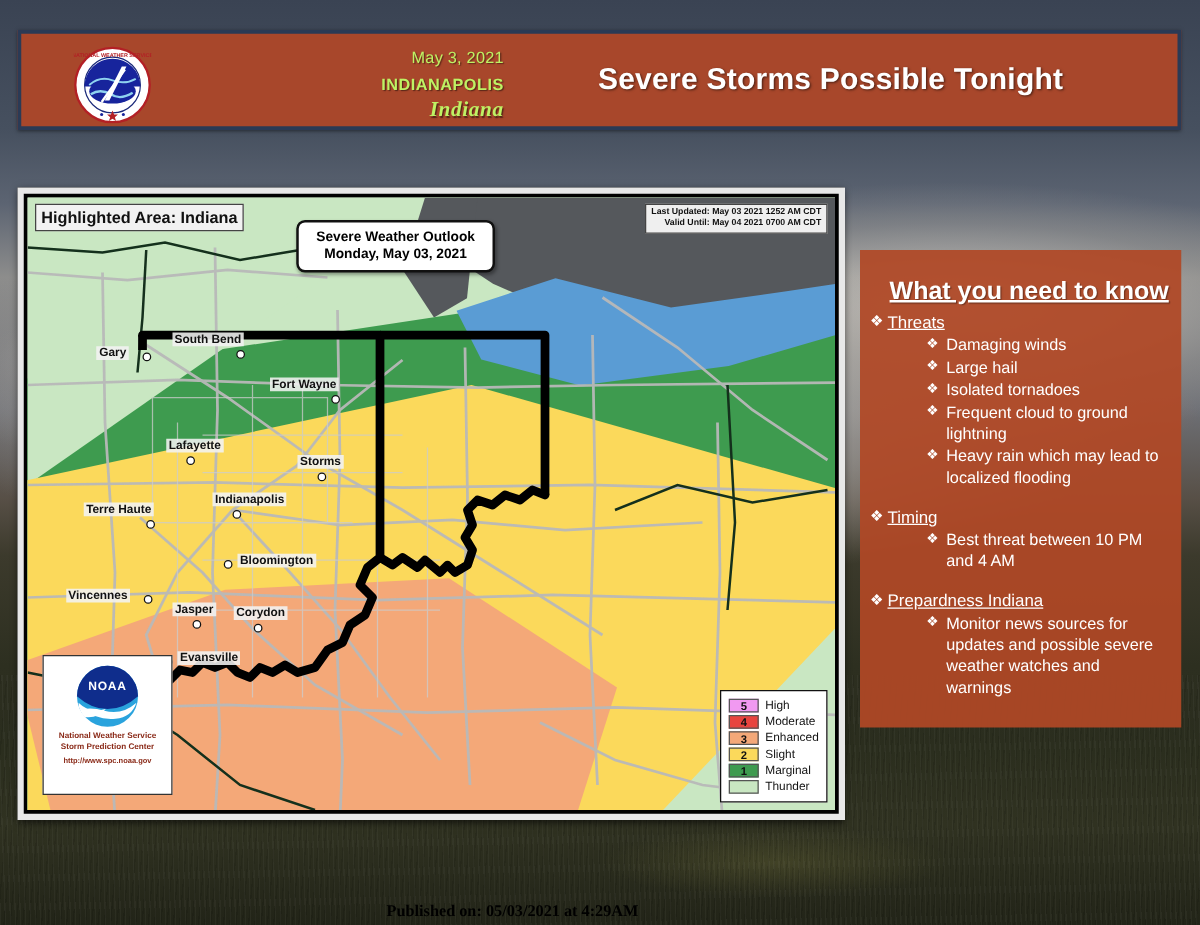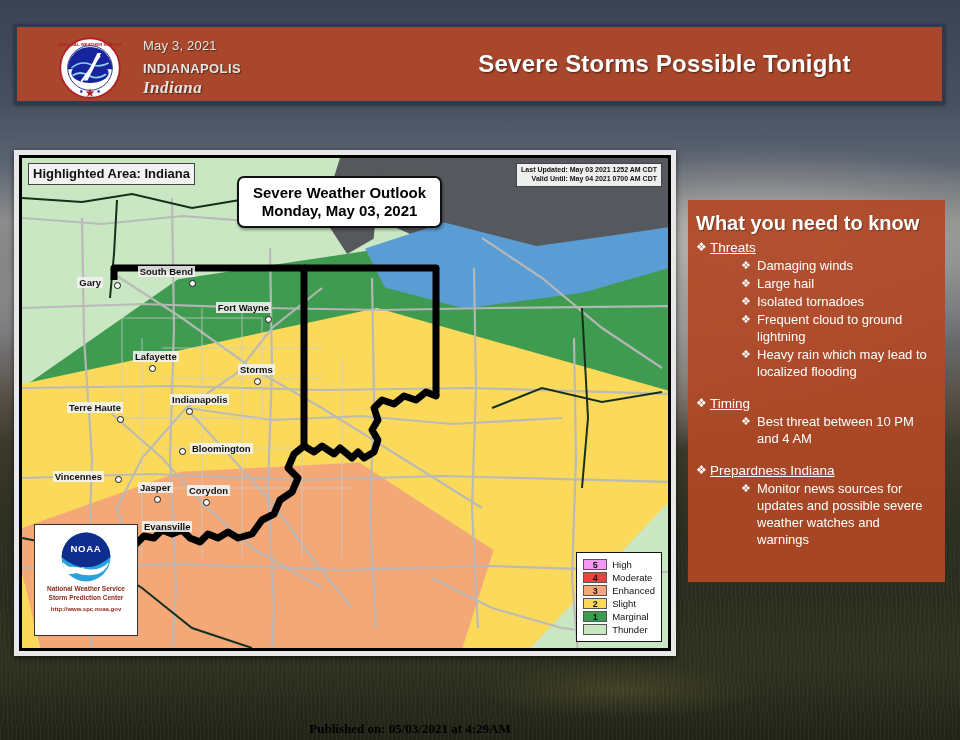--- a/index.html
+++ b/index.html
@@ -44,21 +44,21 @@
     position:absolute;left:14px;top:24px;width:931px;height:80px;
     background:#a8472b;
     border:3px solid #2b3a55;
     box-sizing:border-box;
     box-shadow:0 1px 3px rgba(0,0,0,.5);
   }
   #nws-seal{
     position:absolute;left:42px;top:10px;width:62px;height:62px;
   }
   #office-block{
-    position:absolute;left:126px;top:6px;width:260px;text-align:left;color:#e5e5e5;
+    position:absolute;left:126px;top:6px;width:260px;text-align:right;color:#bef264;
   }
   .hdr-date{font-size:13px;letter-spacing:.2px;margin-top:5px;
     text-shadow:1px 1px 1px rgba(0,0,0,.45);}
   .hdr-city{font-size:19px;font-weight:bold;letter-spacing:.4px;margin-top:3px;
     font-variant:small-caps;text-transform:lowercase;
     text-shadow:1px 1px 1px rgba(0,0,0,.5);}
   .hdr-state{font-size:17px;font-weight:bold;font-style:italic;
     font-family:"Liberation Serif", serif;margin-top:0px;letter-spacing:.5px;
     text-shadow:1px 1px 1px rgba(0,0,0,.5);}
   #headline{
@@ -138,21 +138,21 @@
     border:1px solid #444;white-space:nowrap;line-height:1.25;
   }
   #chip-highlight{left:6px;top:5px;}
   #chip-updated{
     right:6px;top:5px;background:#efefef;text-align:right;font-size:7px;
   }
   #outlook-title{
     position:absolute;left:215px;top:18px;
     background:#fff;border:2px solid #111;border-radius:7px;
     padding:6px 14px;text-align:center;color:#000;
-    font-size:15px;font-weight:bold;line-height:1.2;
+    font-size:11px;font-weight:bold;line-height:1.2;
     box-shadow:1px 2px 3px rgba(0,0,0,.35);
   }
 
   
   .city{position:absolute;}
   .city .dot{
     position:absolute;left:0;top:0;width:7px;height:7px;border-radius:50%;
     background:#fff;border:1.5px solid #111;box-sizing:border-box;
   }
   .city .nm{
@@ -190,22 +190,23 @@
   .noaa-t{font-size:6.5px;font-weight:bold;color:#8a2a18;line-height:1.45;}
   .noaa-u{font-size:6px;font-weight:bold;color:#8a2a18;margin-top:3px;}
 
   
   #info-panel{
     position:absolute;left:688px;top:200px;width:257px;height:382px;
     background:rgba(176,72,38,.93);
     color:#fff;box-sizing:border-box;padding:10px 10px 0 8px;
   }
   #info-title{
-    font-size:20px;font-weight:bold;text-align:left;margin:2px 0 4px 0;
+    font-size:20px;font-weight:bold;text-align:right;margin:12px 0 4px 0;
     text-shadow:1px 1px 1px rgba(0,0,0,.35);
+    text-decoration:underline;
   }
   .lvl1{display:flex;align-items:flex-start;margin-top:2px;}
   .lvl1 .bul{font-size:12px;line-height:17px;width:14px;flex:0 0 14px;}
   .lvl1 .txt{font-size:13.5px;text-decoration:underline;line-height:17px;}
   .lvl2{display:flex;align-items:flex-start;margin-top:1px;padding-left:45px;}
   .lvl2 .bul{font-size:11px;line-height:17px;width:16px;flex:0 0 16px;}
   .lvl2 .txt{font-size:13px;line-height:17px;}
   .spacer{height:13px;}
 
   

